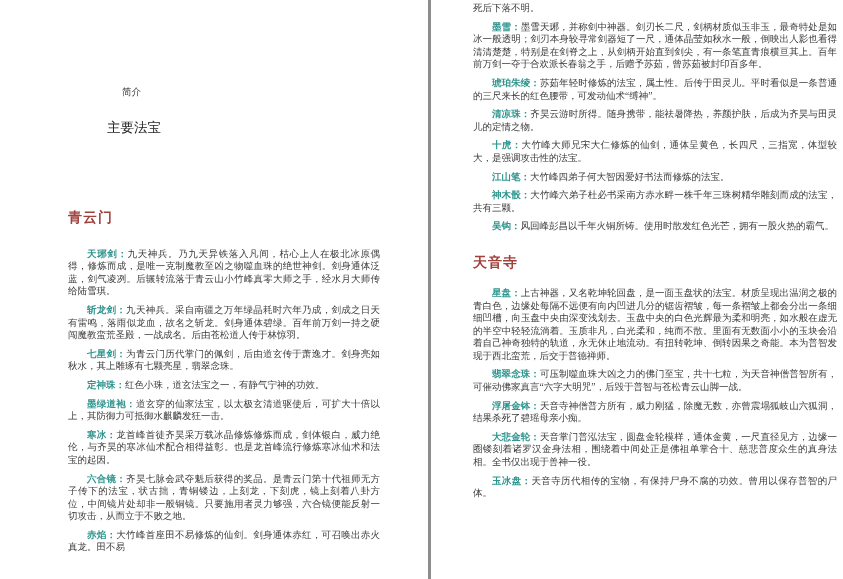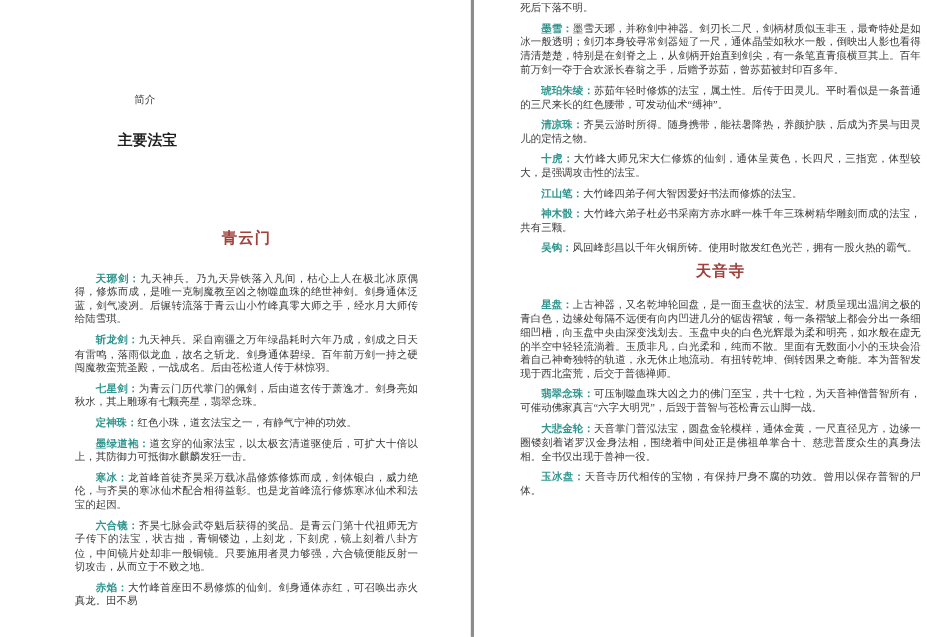--- a/index.html
+++ b/index.html
@@ -7,25 +7,25 @@
     width:843px;height:579px;background:#ffffff;position:relative;overflow:hidden;
     font-family:"Liberation Serif","DejaVu Serif",serif;
     color:#3a3a3a;
   }
   .page{position:absolute;top:0;height:579px;box-sizing:border-box;background:#ffffff;}
   .page-left{left:0;width:428px;padding:86px 48px 0 68px;}
   .page-right{left:431px;width:428px;padding:2px 22px 0 42px;}
   .divider{position:absolute;left:428px;top:0;width:3px;height:579px;background:#8c8c8c;}
 
   .nav-link{margin:0 0 0 54px;font-size:9.5px;line-height:12.6px;color:#3a3a3a;display:block;text-decoration:none;}
-  .doc-title{margin:20px 0 0 39px;font-size:13.5px;line-height:18px;font-weight:bold;color:#1f1f1f;}
+  .doc-title{margin:20px 0 0 39px;font-size:13.5px;line-height:18px;font-weight:normal;color:#1f1f1f;}
 
-  h2.section{font-size:14px;line-height:20px;font-weight:bold;color:#a0413c;text-align:center;letter-spacing:1px;}
+  h2.section{font-size:14px;line-height:20px;font-weight:bold;color:#a0413c;letter-spacing:1px;}
   h2.qy{margin:71px 0 20px 0;}
-  h2.ty{margin:5px 0 14px 0;}
+  h2.ty{margin:20px 0 14px 0;}
 
   p.entry{
     margin:6px 0 0 0;font-size:9.5px;line-height:12.6px;color:#3a3a3a;
     text-align:justify;text-indent:2em;word-break:break-all;
   }
   p.cont{text-indent:0;margin-top:0;}
   .term{color:#2f958e;font-weight:bold;}
 </style>
 </head>
 <body>
@@ -55,15 +55,16 @@
   <p class="entry"><span class="term">清凉珠：</span><span>齐昊云游时所得。随身携带，能祛暑降热，养颜护肤，后成为齐昊与田灵儿的定情之物。</span></p>
   <p class="entry"><span class="term">十虎：</span><span>大竹峰大师兄宋大仁修炼的仙剑，通体呈黄色，长四尺，三指宽，体型较大，是强调攻击性的法宝。</span></p>
   <p class="entry"><span class="term">江山笔：</span><span>大竹峰四弟子何大智因爱好书法而修炼的法宝。</span></p>
   <p class="entry"><span class="term">神木骰：</span><span>大竹峰六弟子杜必书采南方赤水畔一株千年三珠树精华雕刻而成的法宝，共有三颗。</span></p>
   <p class="entry"><span class="term">吴钩：</span><span>风回峰彭昌以千年火铜所铸。使用时散发红色光芒，拥有一股火热的霸气。</span></p>
 
   <h2 class="section ty">天音寺</h2>
 
   <p class="entry"><span class="term">星盘：</span><span>上古神器，又名乾坤轮回盘，是一面玉盘状的法宝。材质呈现出温润之极的青白色，边缘处每隔不远便有向内凹进几分的锯齿褶皱，每一条褶皱上都会分出一条细细凹槽，向玉盘中央由深变浅划去。玉盘中央的白色光辉最为柔和明亮，如水般在虚无的半空中轻轻流淌着。玉质非凡，白光柔和，纯而不散。里面有无数面小小的玉块会沿着自己神奇独特的轨道，永无休止地流动。有扭转乾坤、倒转因果之奇能。本为普智发现于西北蛮荒，后交于普德禅师。</span></p>
   <p class="entry"><span class="term">翡翠念珠：</span><span>可压制噬血珠大凶之力的佛门至宝，共十七粒，为天音神僧普智所有，可催动佛家真言“六字大明咒”，后毁于普智与苍松青云山脚一战。</span></p>
+  <p class="entry"><span class="term">浮屠金钵：</span><span>天音寺神僧普方所有，威力刚猛，除魔无数，亦曾震塌狐岐山六狐洞，结果杀死了碧瑶母亲小痴。</span></p>
   <p class="entry"><span class="term">大悲金轮：</span><span>天音掌门普泓法宝，圆盘金轮模样，通体金黄，一尺直径见方，边缘一圈镂刻着诸罗汉金身法相，围绕着中间处正是佛祖单掌合十、慈悲普度众生的真身法相。全书仅出现于兽神一役。</span></p>
   <p class="entry"><span class="term">玉冰盘：</span><span>天音寺历代相传的宝物，有保持尸身不腐的功效。曾用以保存普智的尸体。</span></p>
 </div>
 
 </body></html>

